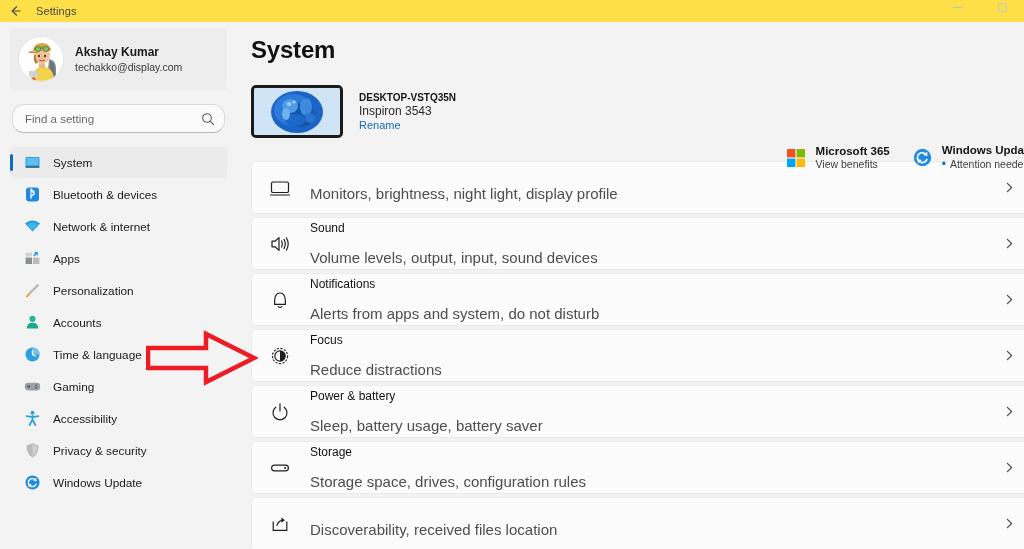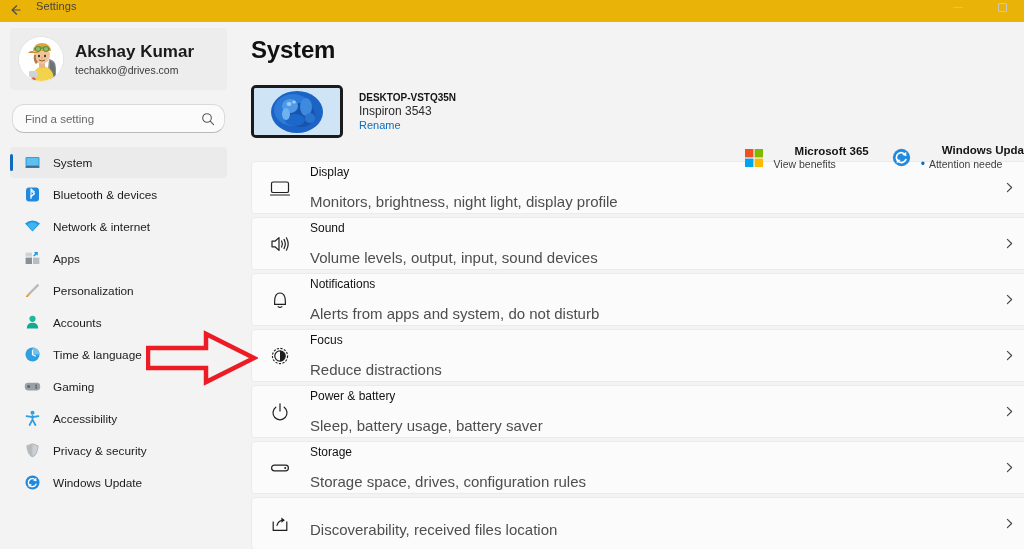--- a/index.html
+++ b/index.html
@@ -9,22 +9,22 @@
     font-family: "Liberation Sans", sans-serif;
     background: #f3f3f3;
     color: #1a1a1a;
     -webkit-font-smoothing: antialiased;
   }
   .app { position: relative; width: 1024px; height: 549px; display: flex; flex-direction: column; }
 
   
   .titlebar {
     height: 22px; flex: 0 0 22px;
-    background: #eab308;
-    display: flex; 
+    background: #fde047;
+    display: flex; align-items: center;
     position: relative; z-index: 5;
   }
   .back-btn {
     width: 30px; height: 20px;
     display: flex; align-items: center; justify-content: center;
     color: #4a4a4a;
   }
   .back-btn svg { display: block; }
   .title-text {
     font-size: 11px; color: #444; margin-left: 6px; letter-spacing: .1px;
@@ -59,21 +59,21 @@
     border-radius: 4px;
     background: #ededed;
   }
   .avatar {
     width: 46px; height: 46px; border-radius: 50%;
     flex: 0 0 46px; overflow: hidden; background: #ffffff;
     border: 1px solid #e3e3e3;
   }
   .avatar svg { display: block; }
   .profile-txt { display: flex; flex-direction: column; gap: 2px; min-width: 0; }
-  .profile-name { font-size: 17px; font-weight: bold; color: #1a1a1a; line-height: 1.2; }
+  .profile-name { font-size: 12px; font-weight: bold; color: #1a1a1a; line-height: 1.2; }
   .profile-mail { font-size: 10.5px; color: #3a3a3a; line-height: 1.2; }
 
   .searchwrap { margin-top: 14px; padding: 0 2px; }
   .searchbox {
     height: 29px; border: 1px solid #dadada; border-bottom-color: #b9b9b9;
     border-radius: 12px; background: #fbfbfb;
     display: flex; align-items: center; padding: 0 9px 0 12px;
   }
   .searchbox input {
     flex: 1 1 auto; border: 0; outline: 0; background: transparent;
@@ -126,21 +126,21 @@
 
   .infocards {
     position: absolute; right: 0; top: 62px;
     display: flex; align-items: center; gap: 22px;
     padding-right: 0;
   }
   .infocard { display: flex; align-items: center; gap: 9px; white-space: nowrap; }
   .infocard .ic-art { width: 21px; height: 21px; flex: 0 0 21px; display:flex; align-items:center; justify-content:center;}
   .infocard .ic-art svg { display: block; }
   .ic-txt { display: flex; flex-direction: column; gap: 1px; }
-  .ic-title { font-size: 11.5px; font-weight: bold; color: #141414; margin-left: 21px; }
+  .ic-title { font-size: 11.5px; font-weight: bold; color: #141414; }
   .ic-sub { font-size: 10.5px; color: #3d3d3d; }
   .ic-sub.attention::before {
     content: "\2022"; color: #0f6cbd; margin-right: 4px; font-size: 12px;
   }
 
   .cardlist { margin-top: 21px; display: flex; flex-direction: column; gap: 3px; }
   .card {
     background: #fbfbfb;
     border: 1px solid #ebebeb;
     border-radius: 4px;
@@ -227,21 +227,21 @@
 
               <ellipse cx="20" cy="19" rx="1" ry="1.3" fill="#3b2a1d"></ellipse>
               <ellipse cx="26" cy="19" rx="1" ry="1.3" fill="#3b2a1d"></ellipse>
               <path d="M20 23 q3 2 6 0" fill="none" stroke="#8a5a35" stroke-width="1"></path>
               <path d="M23 19 l1 3 -2 0 z" fill="#dda87d"></path>
             </g>
           </svg>
         </div>
         <div class="profile-txt">
           <div class="profile-name">Akshay Kumar</div>
-          <div class="profile-mail">techakko@drives.com</div>
+          <div class="profile-mail">techakko@display.com</div>
         </div>
       </div>
 
       <div class="searchwrap">
         <div class="searchbox">
           <input type="text" placeholder="Find a setting" style="">
           <span class="search-icon">
             <svg width="14" height="14" viewBox="0 0 14 14">
               <circle cx="6" cy="6" r="4.3" fill="none" stroke="#5a5a5a" stroke-width="1.1"></circle>
               <path d="M9.2 9.2 L12.6 12.6" stroke="#5a5a5a" stroke-width="1.1" stroke-linecap="round"></path>
@@ -442,21 +442,20 @@
       <div class="cardlist">
 
         <div class="card">
           <span class="card-ic">
             <svg width="22" height="22" viewBox="0 0 22 22">
               <rect x="2.5" y="5" width="17" height="10.5" rx="1.6" fill="none" stroke="#1f1f1f" stroke-width="1.2"></rect>
               <path d="M1.5 18 H20.5" stroke="#1f1f1f" stroke-width="1.2" stroke-linecap="round"></path>
             </svg>
           </span>
           <span class="card-txt">
-            <span class="card-title">Display</span>
             <span class="card-sub">Monitors, brightness, night light, display profile</span>
           </span>
           <span class="chev">
             <svg width="11" height="11" viewBox="0 0 11 11">
                 <path d="M3.4 1.4 L7.6 5.5 L3.4 9.6" fill="none" stroke="#4a4a4a" stroke-width="1.2" stroke-linecap="round" stroke-linejoin="round"></path>
               </svg>
           </span>
         </div>
 
         <div class="card">

